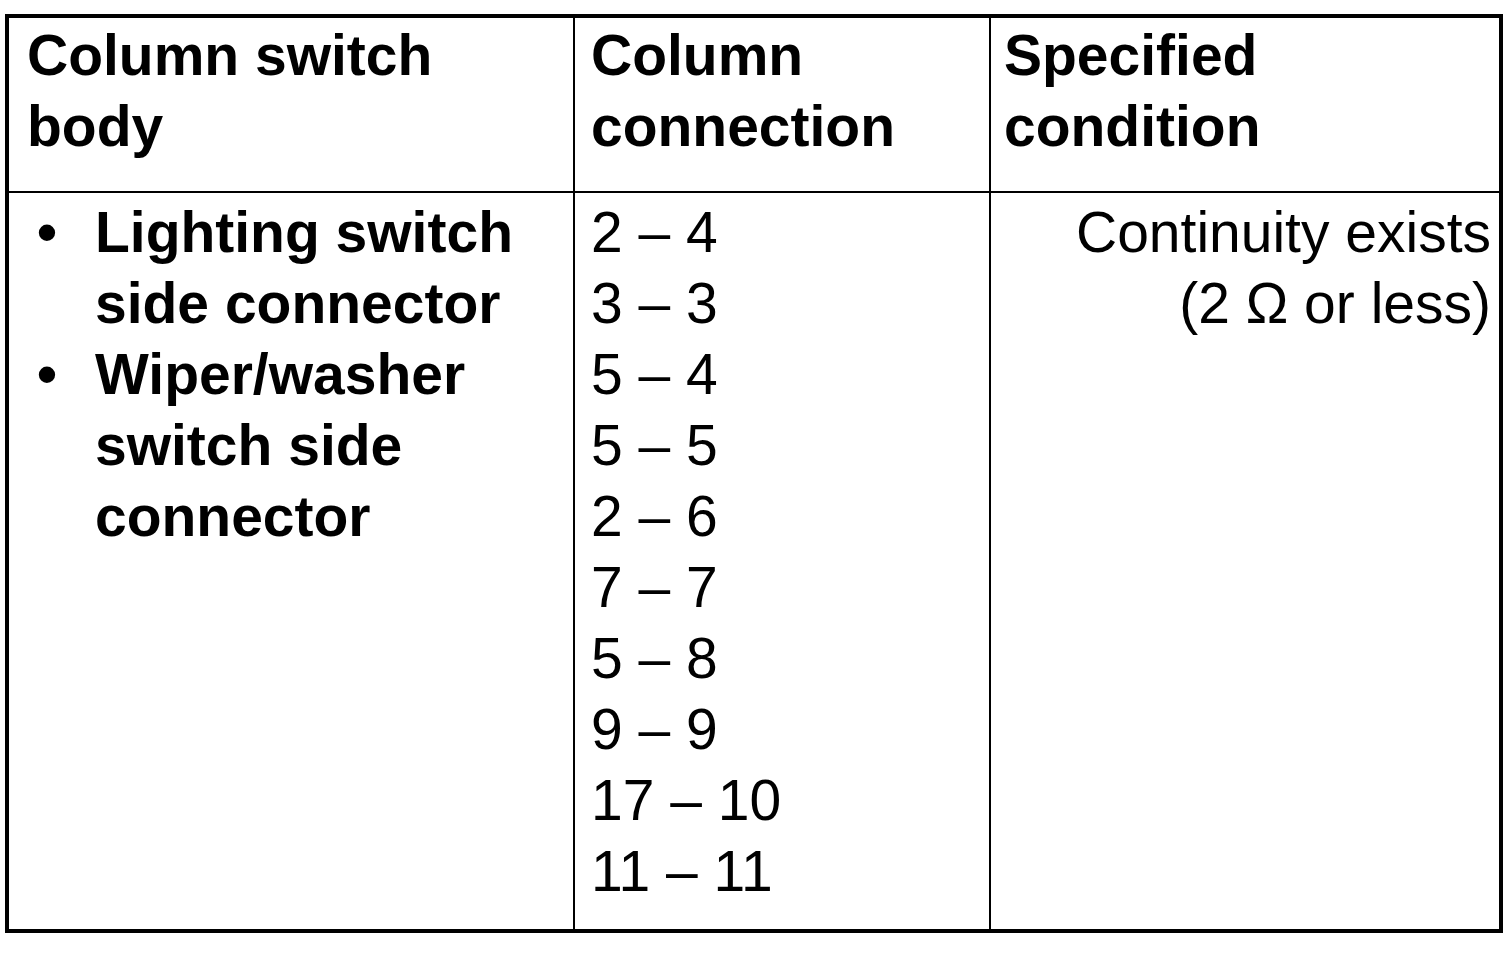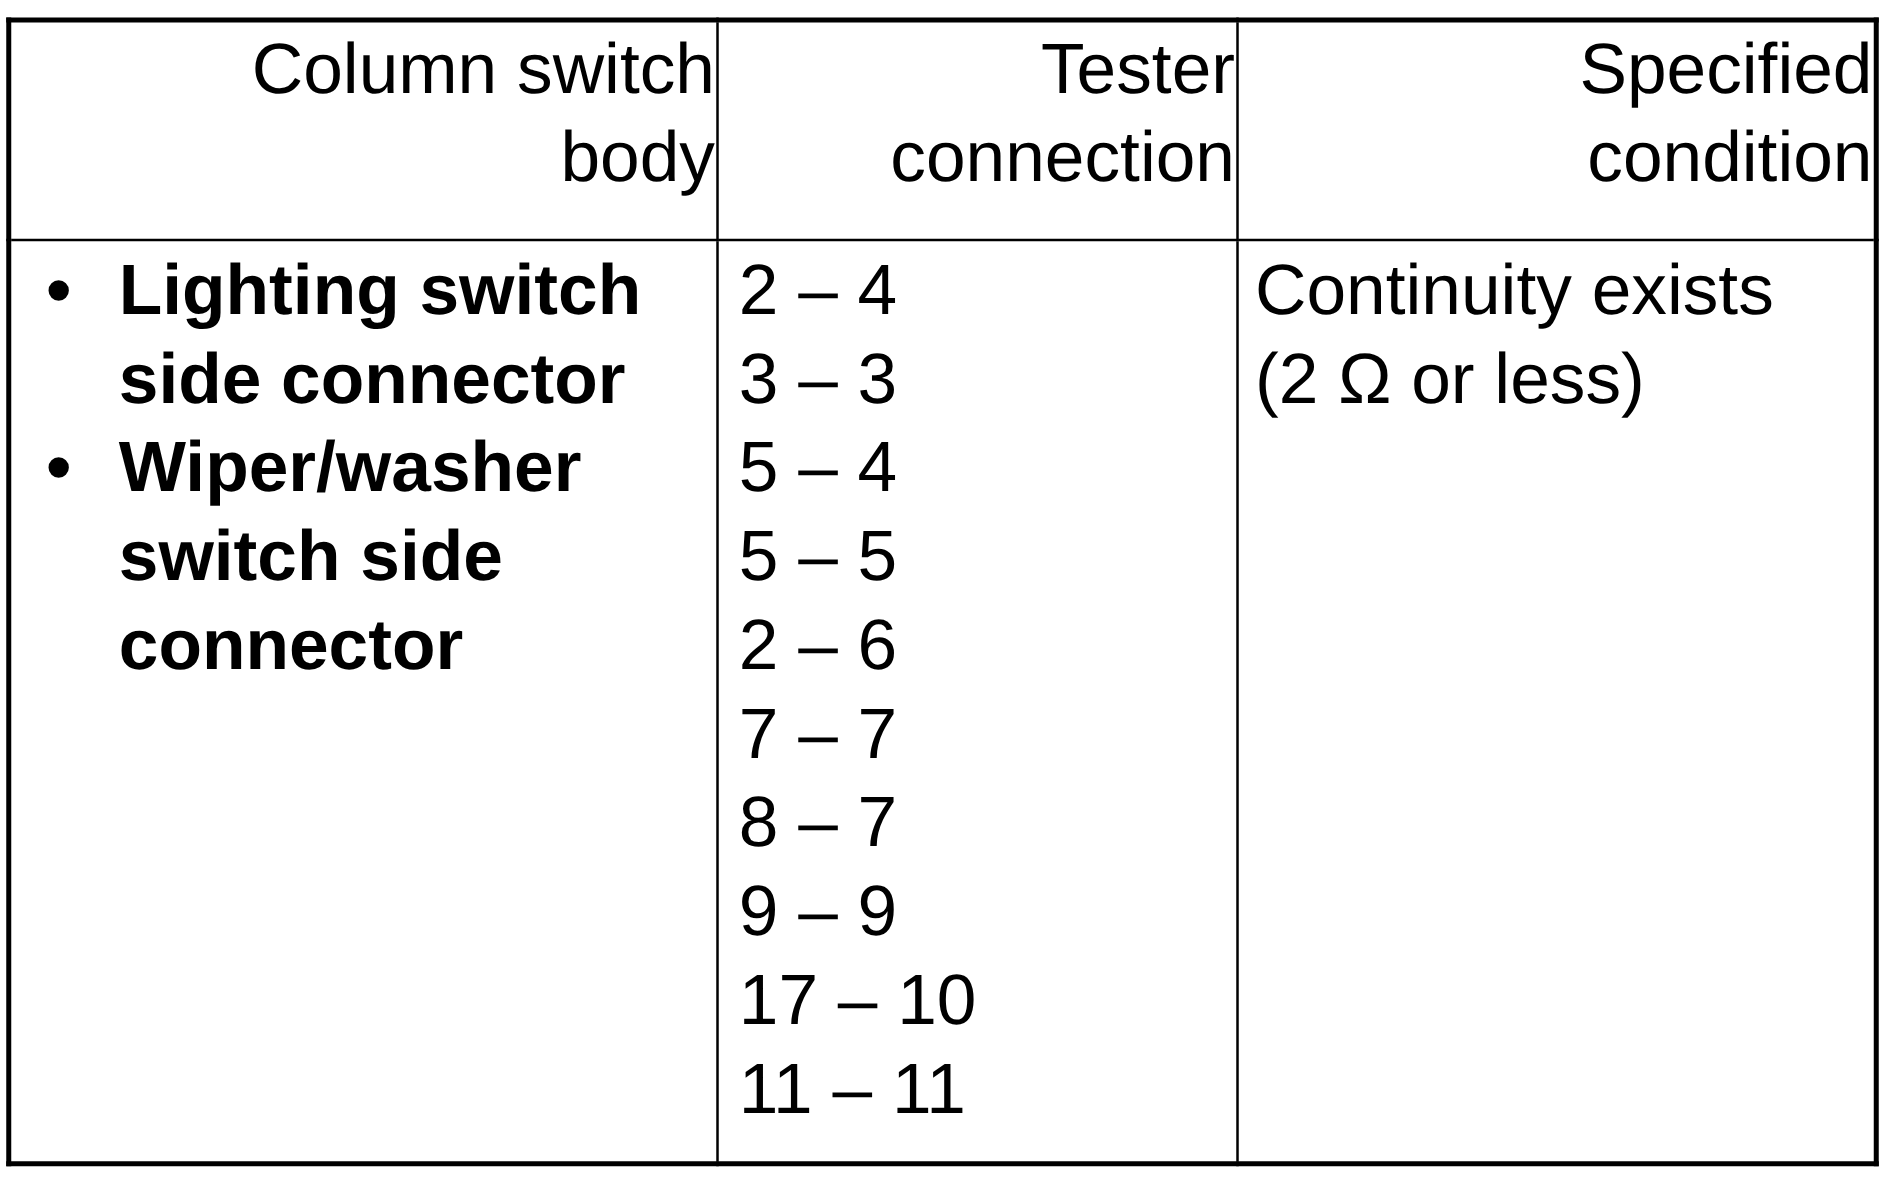--- a/index.html
+++ b/index.html
@@ -29,25 +29,24 @@
   .spec-table th,
   .spec-table td {
     border: 2px solid #000000;
     vertical-align: top;
     text-align: left;
   }
 
   .spec-table thead tr { height: 176px; }
 
   .spec-table th {
-    font-weight: normal;
+    font-weight: bold;
     white-space: pre-line;
     padding-top: 2px;
     padding-right: 1px;
-    text-align: right;
   }
 
   .spec-table td {
     padding-top: 4px;
     padding-right: 8px;
   }
 
   .c1 { padding-left: 18px; }
   .c2 { padding-left: 16px; }
   .c3 { padding-left: 13px; margin-left: 31px; }
@@ -65,36 +64,36 @@
 
   .bullet-list li::before {
     content: "\2022";
     position: absolute;
     left: 10px;
     top: 0;
   }
 
   .conn-line { white-space: pre; }
 
-  .condition-text { white-space: pre-line; }
+  .condition-text { white-space: pre-line; text-align: right; }
 </style>
 </head>
 <body>
 
 <table class="spec-table">
   <colgroup>
     <col style="width:567px">
     <col style="width:416px">
     <col style="width:511px">
   </colgroup>
   <thead>
     <tr>
       <th class="c1">Column switch
 body</th>
-      <th class="c2">Tester
+      <th class="c2">Column
 connection</th>
       <th class="c3">Specified
 condition</th>
     </tr>
   </thead>
   <tbody>
     <tr>
       <td class="c1">
         <ul class="bullet-list">
           <li>Lighting switch
@@ -104,21 +103,21 @@
 connector</li>
         </ul>
       </td>
       <td class="c2">
         <div class="conn-line">2 – 4</div>
         <div class="conn-line">3 – 3</div>
         <div class="conn-line">5 – 4</div>
         <div class="conn-line">5 – 5</div>
         <div class="conn-line">2 – 6</div>
         <div class="conn-line">7 – 7</div>
-        <div class="conn-line">8 – 7</div>
+        <div class="conn-line">5 – 8</div>
         <div class="conn-line">9 – 9</div>
         <div class="conn-line">17 – 10</div>
         <div class="conn-line">11 – 11</div>
       </td>
       <td class="c3">
         <div class="condition-text">Continuity exists
 (2 Ω or less)</div>
       </td>
     </tr>
   </tbody>

